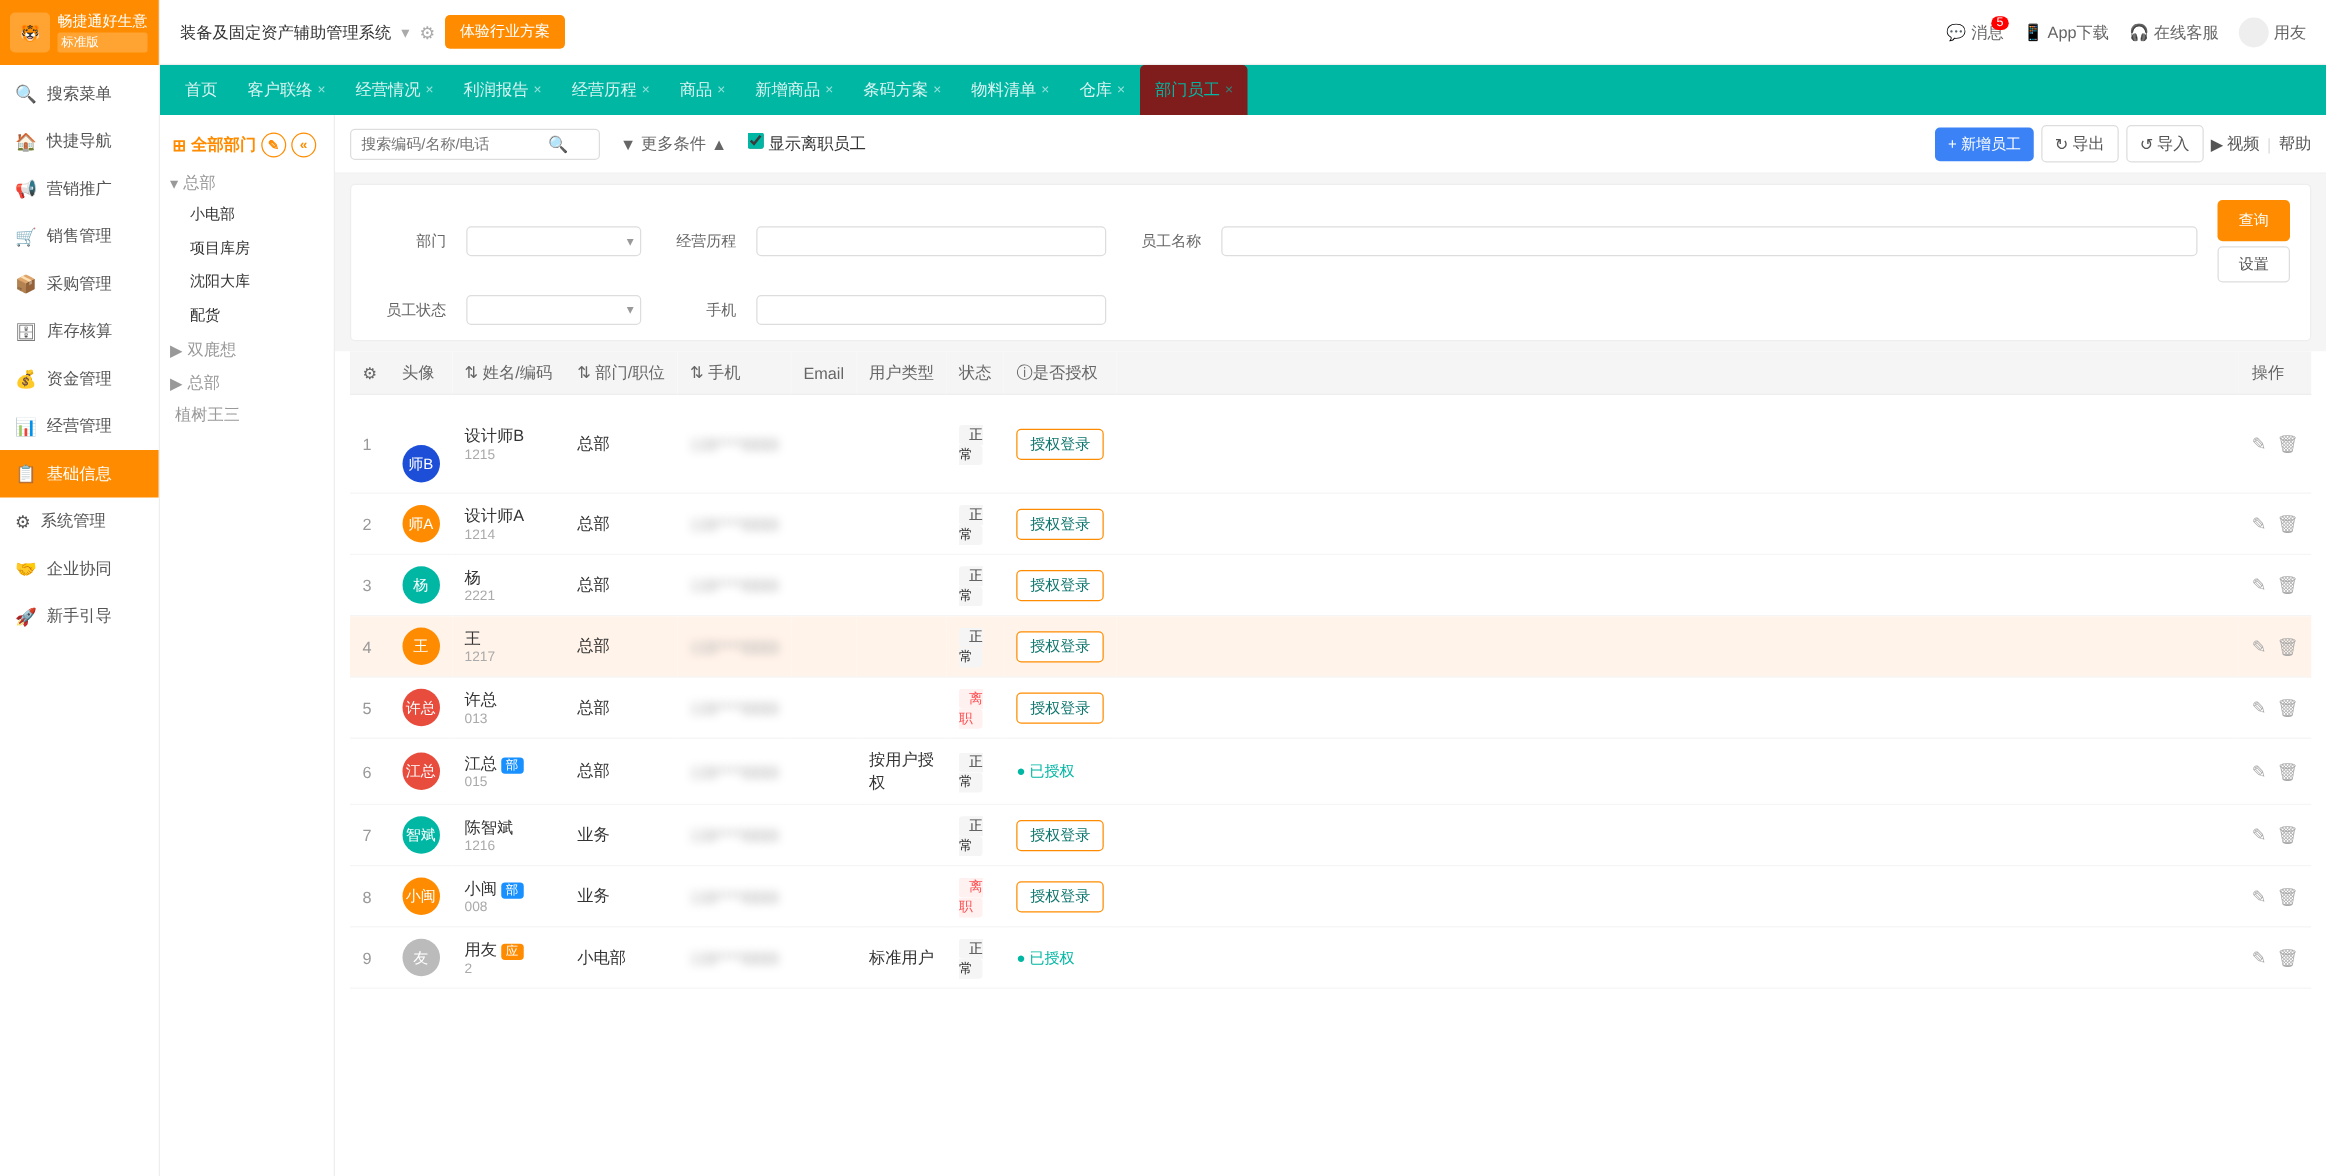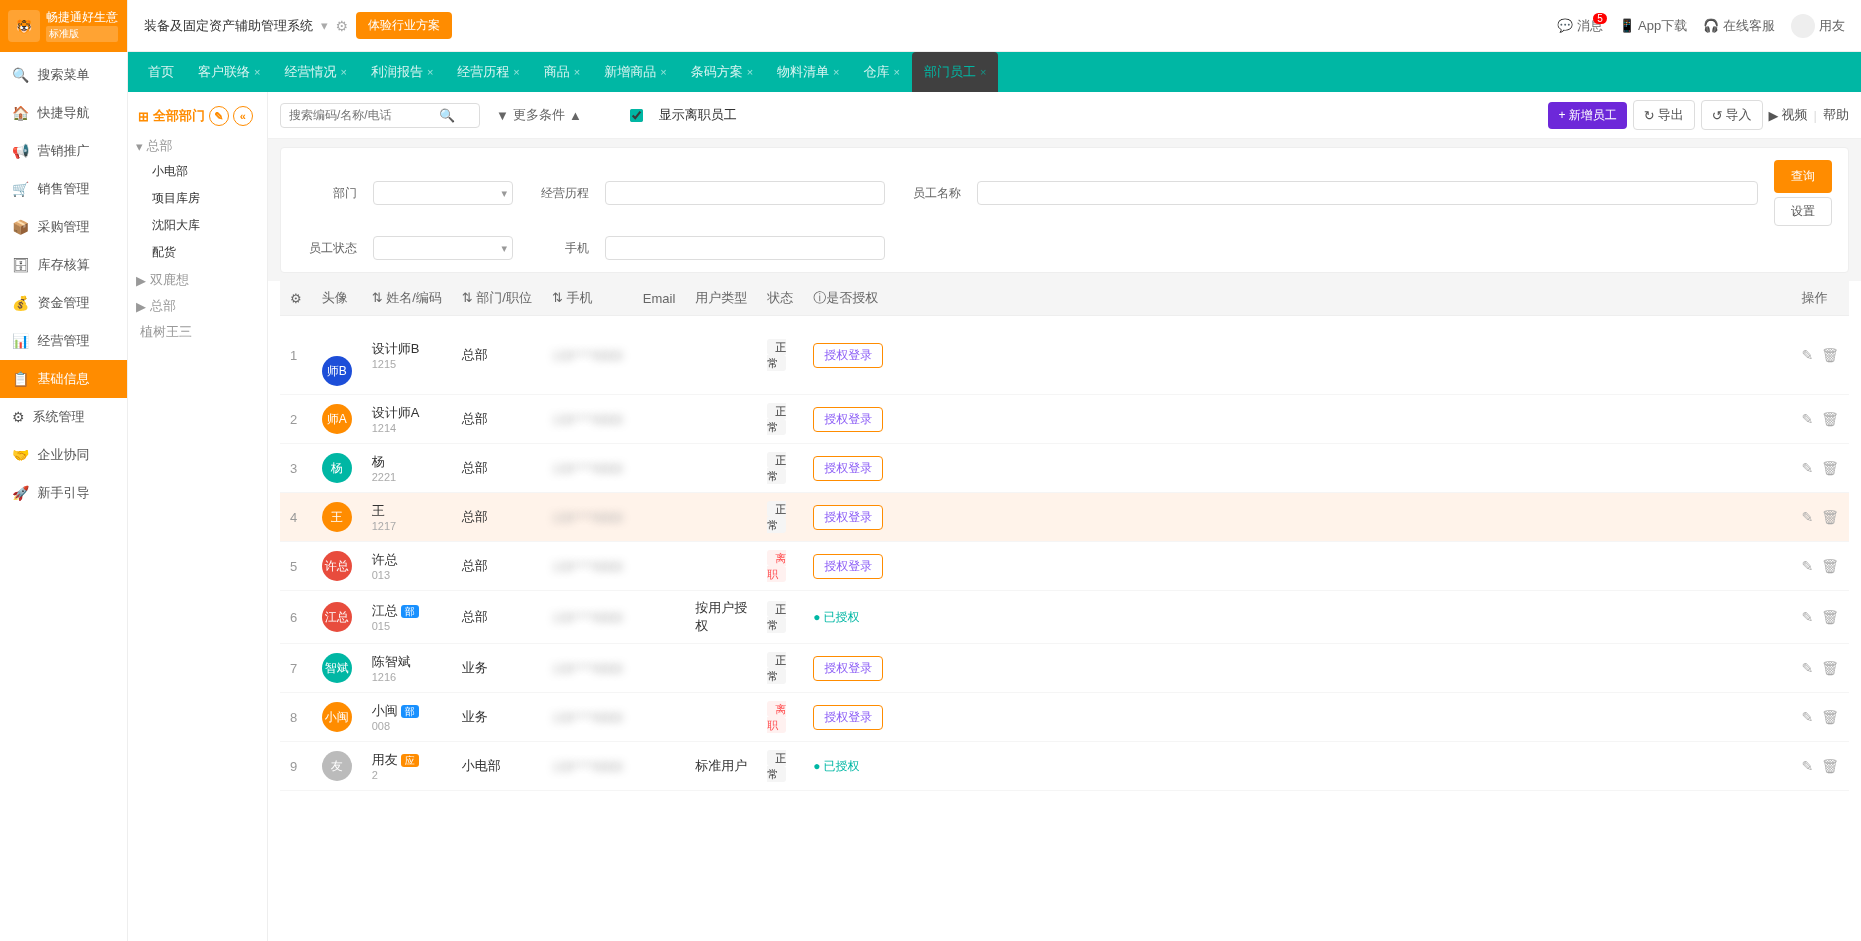--- a/index.html
+++ b/index.html
@@ -22,42 +22,42 @@
     .top-header-left { display: flex; align-items: center; gap: 8px; }
     .system-title { font-size: 13px; color: #333; }
     .header-btn-orange { background: #ff8c00; color: #fff; border: none; border-radius: 4px; padding: 5px 12px; cursor: pointer; font-size: 12px; }
     .top-header-right { display: flex; align-items: center; gap: 16px; color: #666; font-size: 13px; }
     .msg-badge { position: relative; }
     .badge-dot { position: absolute; top: -4px; right: -4px; background: red; color: #fff; border-radius: 8px; font-size: 10px; padding: 0 3px; min-width: 14px; text-align: center; }
 
     
     .nav-tabs { background: #00b7a4; display: flex; align-items: center; padding: 0 8px; height: 40px; overflow-x: auto; white-space: nowrap; }
     .nav-tab { color: #fff; padding: 0 12px; height: 40px; display: inline-flex; align-items: center; gap: 4px; cursor: pointer; font-size: 13px; opacity: 0.85; }
-    .nav-tab.active { background: #404040; color: #00b7a4; opacity: 1; border-radius: 4px 4px 0 0; align-items: center; }
+    .nav-tab.active { background: #7f1d1d; color: #00b7a4; opacity: 1; border-radius: 4px 4px 0 0; align-items: center; }
     .nav-tab .close { font-size: 11px; opacity: 0.7; }
 
     
     .content-top { display: flex; height: calc(100vh - 52px - 40px); overflow: hidden; }
     .dept-sidebar { width: 140px; background: #fff; border-right: 1px solid #eee; padding: 8px 0; flex-shrink: 0; overflow-y: auto; }
     .dept-header { display: flex; align-items: center; gap: 4px; padding: 6px 10px; font-size: 12px; color: #ff8c00; font-weight: bold; }
     .dept-header-icons { display: flex; gap: 4px; }
     .dept-toggle-btn { width: 20px; height: 20px; border-radius: 50%; border: 1px solid #ff8c00; display: flex; align-items: center; justify-content: center; color: #ff8c00; font-size: 11px; cursor: pointer; }
     .dept-item { padding: 5px 16px; font-size: 12px; color: #333; cursor: pointer; display: flex; align-items: center; gap: 4px; }
     .dept-group-label { padding: 5px 8px 3px; color: #999; font-size: 11px; display: flex; align-items: center; gap: 4px; cursor: pointer; }
 
     
     .main-right { flex: 1; display: flex; flex-direction: column; overflow: hidden; }
     .search-bar { background: #fff; padding: 8px 12px; border-bottom: 1px solid #f0f0f0; display: flex; align-items: center; gap: 8px; }
     .search-input-wrap { border: 1px solid #ddd; border-radius: 4px; display: flex; align-items: center; padding: 4px 8px; background: #fff; min-width: 200px; }
     .search-input-wrap input { border: none; outline: none; font-size: 12px; color: #333; width: 150px; }
     .filter-btn { display: flex; align-items: center; gap: 4px; color: #666; font-size: 12px; cursor: pointer; padding: 4px 8px; }
-    .checkbox-wrap { display: flex; align-items: center; gap: 16px; font-size: 12px; color: #333; margin-left: 32px; }
+    .checkbox-wrap { display: flex; align-items: flex-start; gap: 4px; font-size: 12px; color: #333; }
     .checkbox-wrap input[type="checkbox"] { accent-color: #00b7a4; }
     .toolbar { display: flex; align-items: center; gap: 6px; margin-left: auto; }
-    .btn-primary { background: #6d28d9; color: #fff; border: none; border-radius: 4px; padding: 5px 10px; cursor: pointer; font-size: 12px; display: flex; align-items: center; gap: 3px; }
+    .btn-primary { background: #3b82f6; color: #fff; border: none; border-radius: 4px; padding: 5px 10px; cursor: pointer; font-size: 12px; display: flex; align-items: center; gap: 3px; }
     .btn-outline { border: 1px solid #ddd; background: #fff; color: #555; border-radius: 4px; padding: 5px 10px; cursor: pointer; font-size: 12px; display: flex; align-items: center; gap: 3px; }
     .btn-text { background: none; border: none; color: #555; cursor: pointer; font-size: 12px; display: flex; align-items: center; gap: 3px; }
 
     
     .filter-form { background: #fff; border: 1px solid #eee; border-radius: 4px; margin: 8px 12px; padding: 12px 16px; }
     .filter-row { display: flex; align-items: center; gap: 16px; margin-bottom: 10px; }
     .filter-row:last-child { margin-bottom: 0; }
     .filter-label { color: #666; font-size: 12px; width: 60px; text-align: right; flex-shrink: 0; }
     .filter-select { border: 1px solid #ddd; border-radius: 4px; padding: 4px 24px 4px 8px; font-size: 12px; color: #333; background: #fff; appearance: none; min-width: 140px; cursor: pointer; position: relative; }
     .select-wrap { position: relative; display: inline-block; }
@@ -70,21 +70,21 @@
     
     .table-wrap { flex: 1; overflow: auto; padding: 0 12px 8px; background: #fff; }
     table { width: 100%; border-collapse: collapse; font-size: 12px; }
     thead tr { background: #f5f5f5; }
     th { padding: 8px 10px; text-align: left; color: #666; border-bottom: 1px solid #eee; font-weight: normal; white-space: nowrap; }
     td { padding: 8px 10px; border-bottom: 1px solid #f5f5f5; color: #333; vertical-align: middle; }
     tr.highlight td { background: #fff3ea; }
     .avatar { width: 30px; height: 30px; border-radius: 50%; display: flex; align-items: center; justify-content: center; color: #fff; font-size: 12px; flex-shrink: 0; }
     .status-normal { color: #333; background: #f5f5f5; border-radius: 3px; padding: 2px 8px; font-size: 11px; }
     .status-resign { color: #ff4d4f; background: #fff1f0; border-radius: 3px; padding: 2px 8px; font-size: 11px; }
-    .auth-btn { border: 1px solid #ff8c00; color: #8b5cf6; background: #fff; border-radius: 4px; padding: 3px 10px; cursor: pointer; font-size: 12px; white-space: nowrap; }
+    .auth-btn { border: 1px solid #ff8c00; color: #0f766e; background: #fff; border-radius: 4px; padding: 3px 10px; cursor: pointer; font-size: 12px; white-space: nowrap; }
     .authorized { color: #00b7a4; font-size: 12px; }
     .authorized::before { content: "●"; margin-right: 3px; }
     .action-icons { display: flex; gap: 8px; color: #aaa; }
     .action-icon { cursor: pointer; font-size: 14px; }
     .tag-blue { background: #1890ff; color: #fff; border-radius: 3px; padding: 1px 4px; font-size: 10px; margin-left: 3px; }
     .tag-orange { background: #ff8c00; color: #fff; border-radius: 3px; padding: 1px 4px; font-size: 10px; margin-left: 3px; }
     .blurred { color: transparent; text-shadow: 0 0 8px #aaa; user-select: none; }
 
     
     .pagination { background: #fff; border-top: 1px solid #eee; padding: 8px 16px; display: flex; align-items: center; gap: 8px; font-size: 12px; color: #555; }

